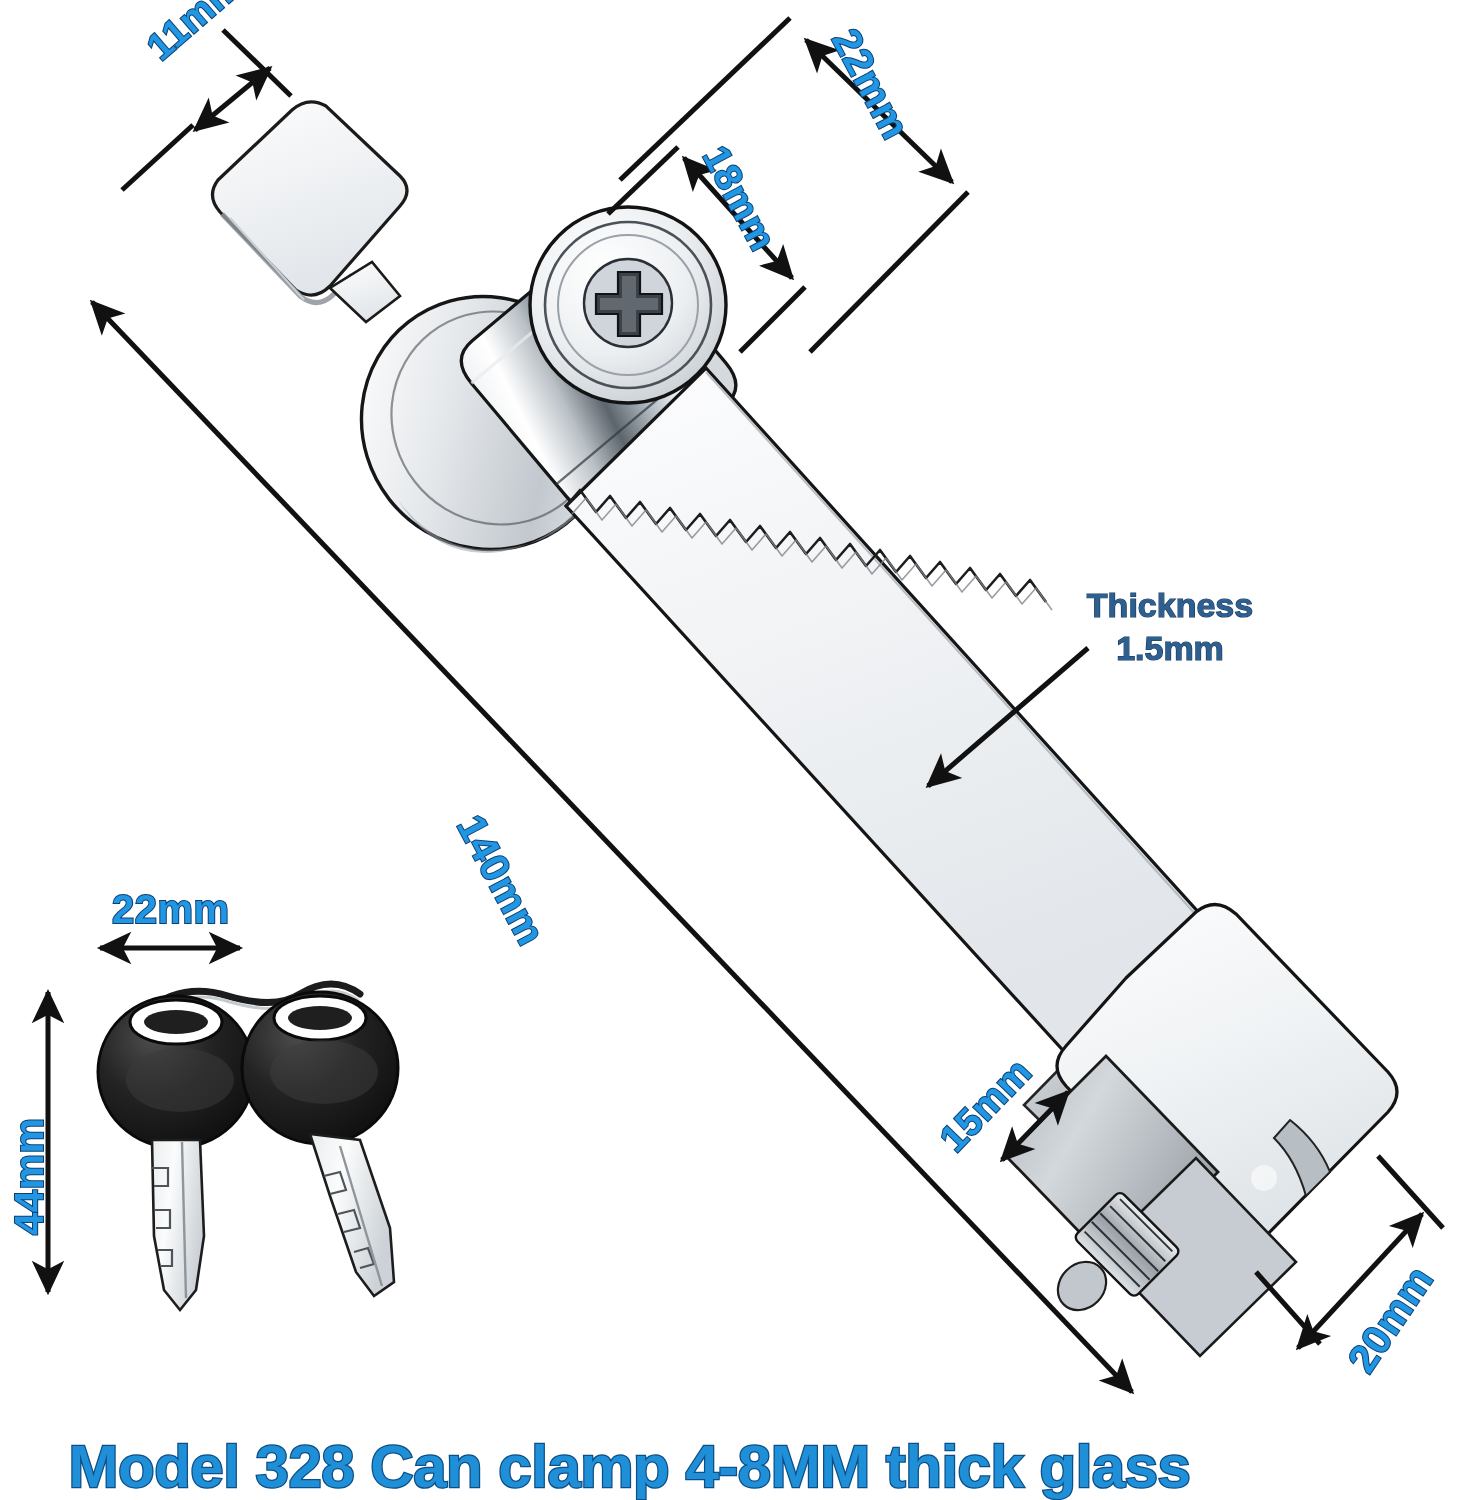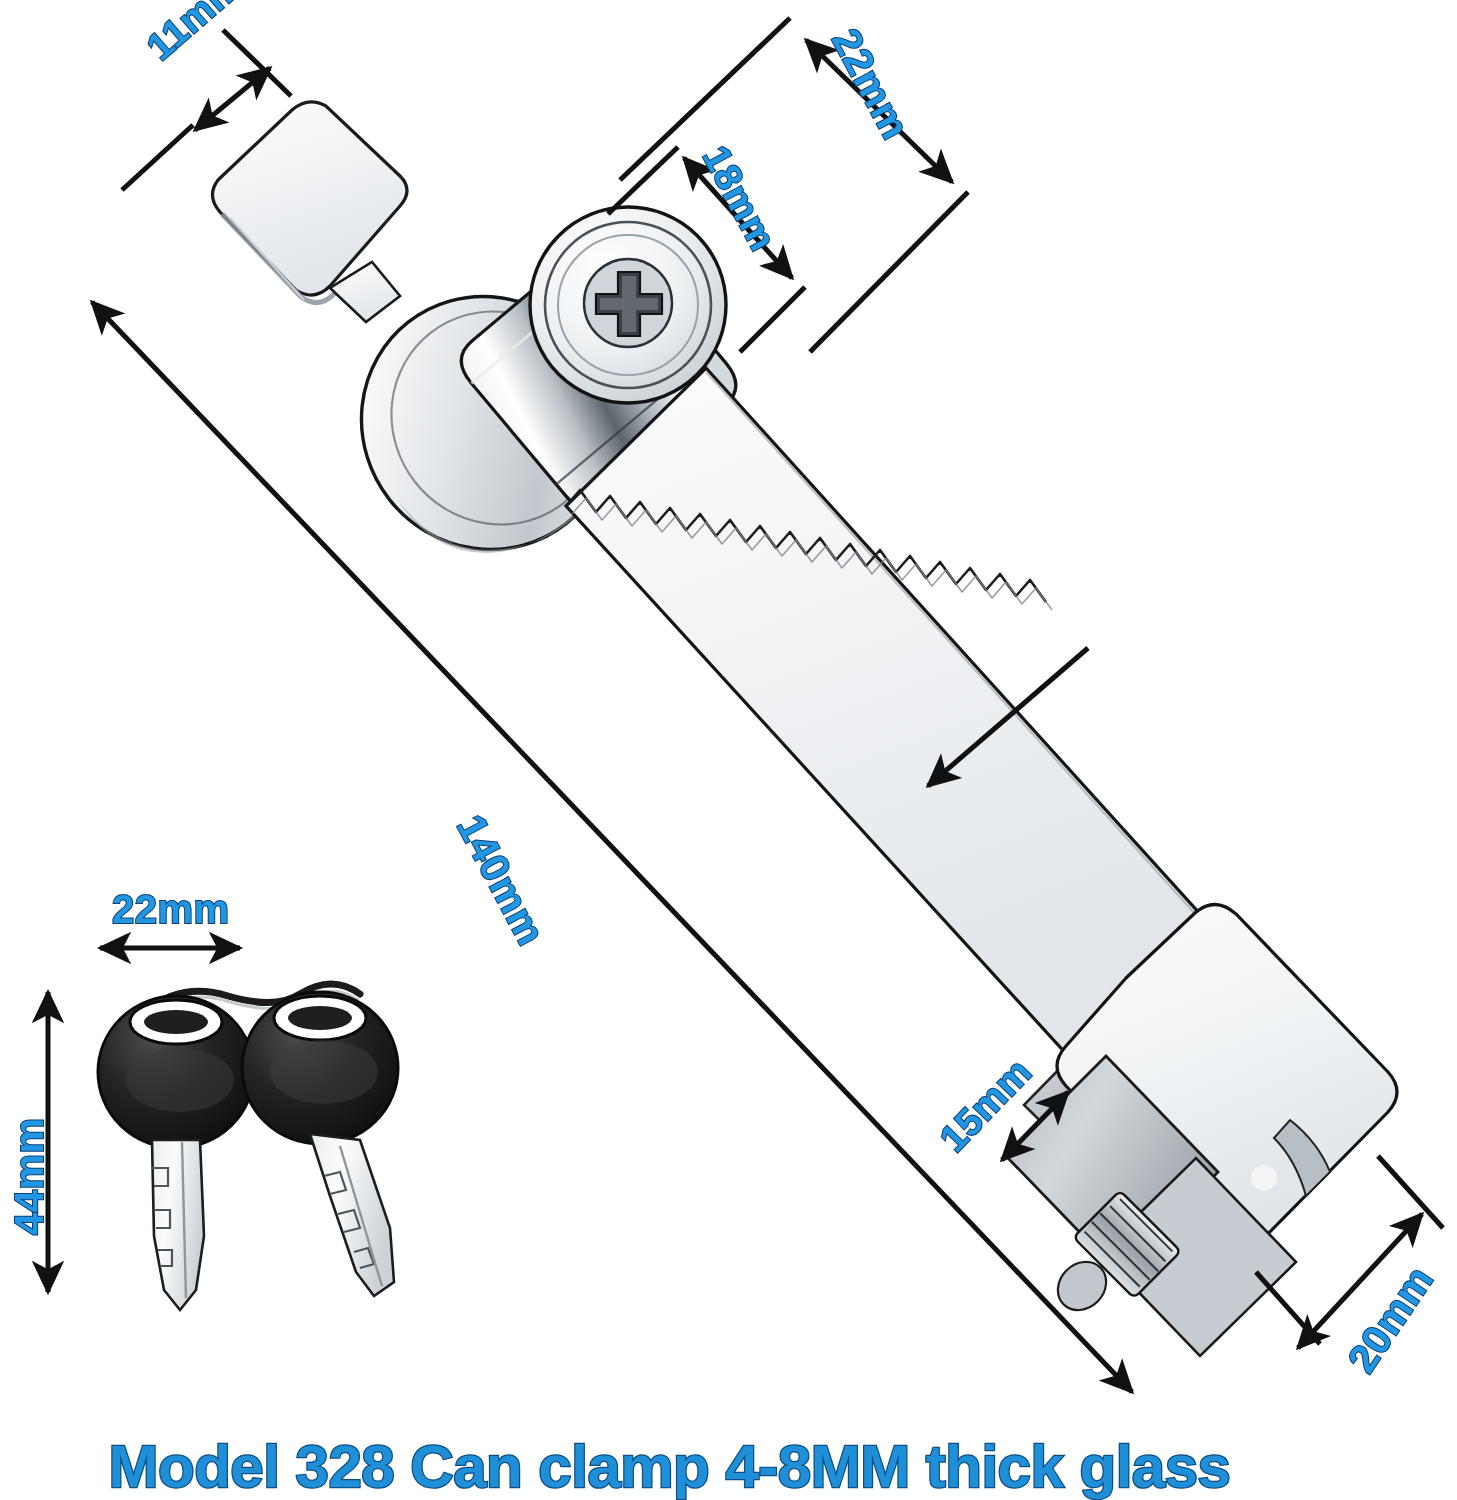--- a/index.html
+++ b/index.html
@@ -48,21 +48,20 @@
     width: 1259px;
     text-align: center;
     font-family: "Liberation Sans", sans-serif;
     font-weight: bold;
     font-size: 60px;
     letter-spacing: -0.5px;
     color: #1f8fd8;
     -webkit-text-stroke: 2.5px #0d4e86;
     paint-order: stroke fill;
     user-select: none;
-    margin-left: 40px;
   }
   .thickness-label {
     position: absolute;
     left: 1075px;
     top: 584px;
     font-size: 34px;
     font-weight: bold;
     color: #2f5f8f;
     -webkit-text-stroke: 1.2px #10385f;
     paint-order: stroke fill;
@@ -368,20 +367,24 @@
   </div>
 
   <div class="dim-label" style="left:730px; top:140px; font-size:38px; transform: rotate(62deg);">
     <span class="inner">18mm</span>
   </div>
 
   <div class="dim-label" style="left:487px; top:808px; font-size:40px; transform: rotate(62deg);">
     <span class="inner">140mm</span>
   </div>
 
+  <div class="thickness-label">
+    <span>Thickness</span><br>
+    <span>1.5mm</span>
+  </div>
 
   <div class="dim-label" style="left:933px; top:1132px; font-size:38px; transform: rotate(-46deg);">
     <span class="inner">15mm</span>
   </div>
 
   <div class="dim-label" style="left:1340px; top:1356px; font-size:40px; transform: rotate(-56deg);">
     <span class="inner">20mm</span>
   </div>
 
   <div class="dim-label" style="left:112px; top:888px; font-size:40px;">

